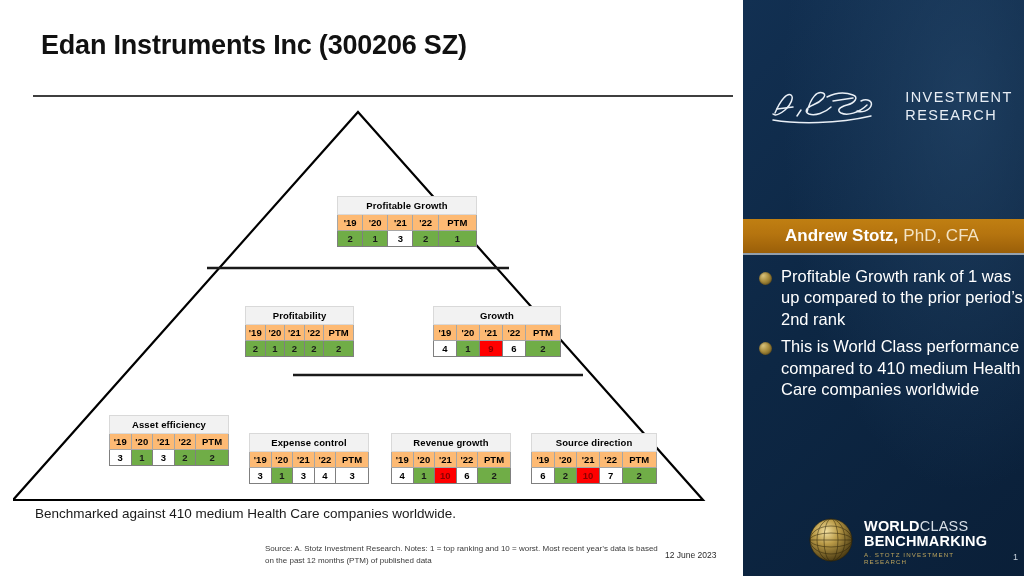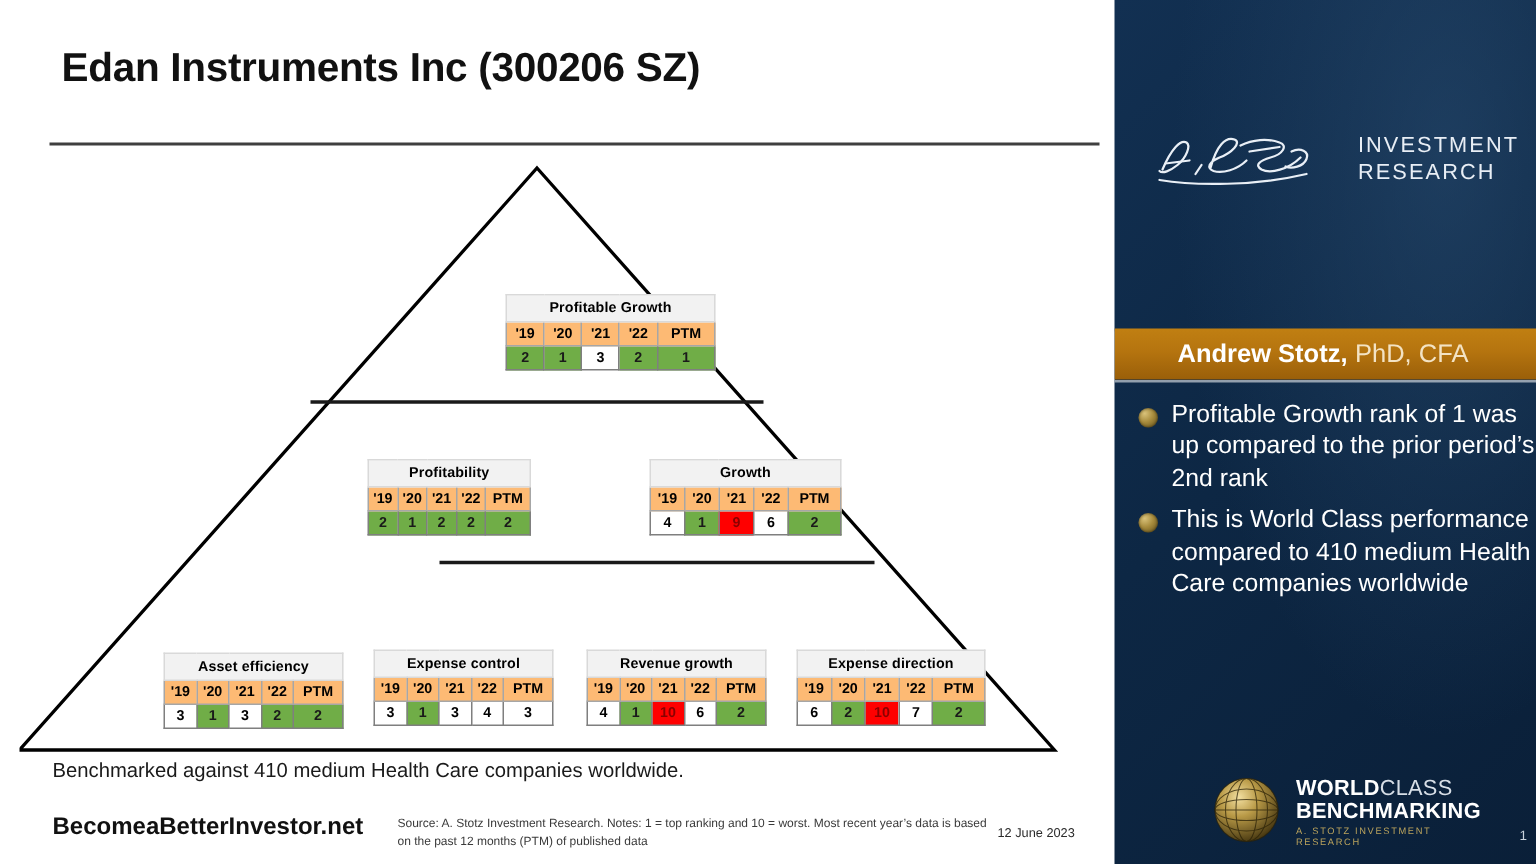--- a/index.html
+++ b/index.html
@@ -226,21 +226,21 @@
     <tr>
       <td class="t-cell white">4</td>
       <td class="t-cell green">1</td>
       <td class="t-cell red">9</td>
       <td class="t-cell white">6</td>
       <td class="t-cell green">2</td>
     </tr>
   </tbody>
     </table>
 
-  <table class="rank-table" style="left:96px;top:435px;width:120px;">
+  <table class="rank-table" style="left:96px;top:415px;width:120px;">
     <tbody>
         <tr>
       <td class="t-title" colspan="5">Asset efficiency</td>
     </tr>
     <tr>
       <td class="t-year">'19</td>
       <td class="t-year">'20</td>
       <td class="t-year">'21</td>
       <td class="t-year">'22</td>
       <td class="t-year">PTM</td>
@@ -295,41 +295,40 @@
       <td class="t-cell red">10</td>
       <td class="t-cell white">6</td>
       <td class="t-cell green">2</td>
     </tr>
   </tbody>
     </table>
 
   <table class="rank-table" style="left:518px;top:433px;width:126px;">
     <tbody>
         <tr>
-      <td class="t-title" colspan="5">Expense direction</td>
+      <td class="t-title" colspan="5">Source direction</td>
     </tr>
     <tr>
       <td class="t-year">'19</td>
       <td class="t-year">'20</td>
       <td class="t-year">'21</td>
       <td class="t-year">'22</td>
       <td class="t-year">PTM</td>
     </tr>
     <tr>
       <td class="t-cell white">6</td>
       <td class="t-cell green">2</td>
       <td class="t-cell red">10</td>
       <td class="t-cell white">7</td>
       <td class="t-cell green">2</td>
     </tr>
   </tbody>
     </table>
 
   <div id="bench-note">Benchmarked against 410 medium Health Care companies worldwide.</div>
-  <div id="brand-line">BecomeaBetterInvestor.net</div>
   <div id="source-note">Source: A. Stotz Investment Research. Notes:  1 = top ranking and 10 = worst. Most recent year’s data is based on the past 12 months (PTM) of published data</div>
   <div id="slide-date">12 June 2023</div>
 
   <div id="right-panel">
 
     <div id="logo-block">
       <span id="logo-sig">
         <svg width="112" height="44" viewBox="0 0 112 44" xmlns="http://www.w3.org/2000/svg">
           <g fill="none" stroke="#e9eff6" stroke-width="1.5" stroke-linecap="round">
             <path d="M8 30 C14 16, 20 10, 24 12 C27 14, 24 22, 18 27 C13 31, 8 33, 6 31"></path>

